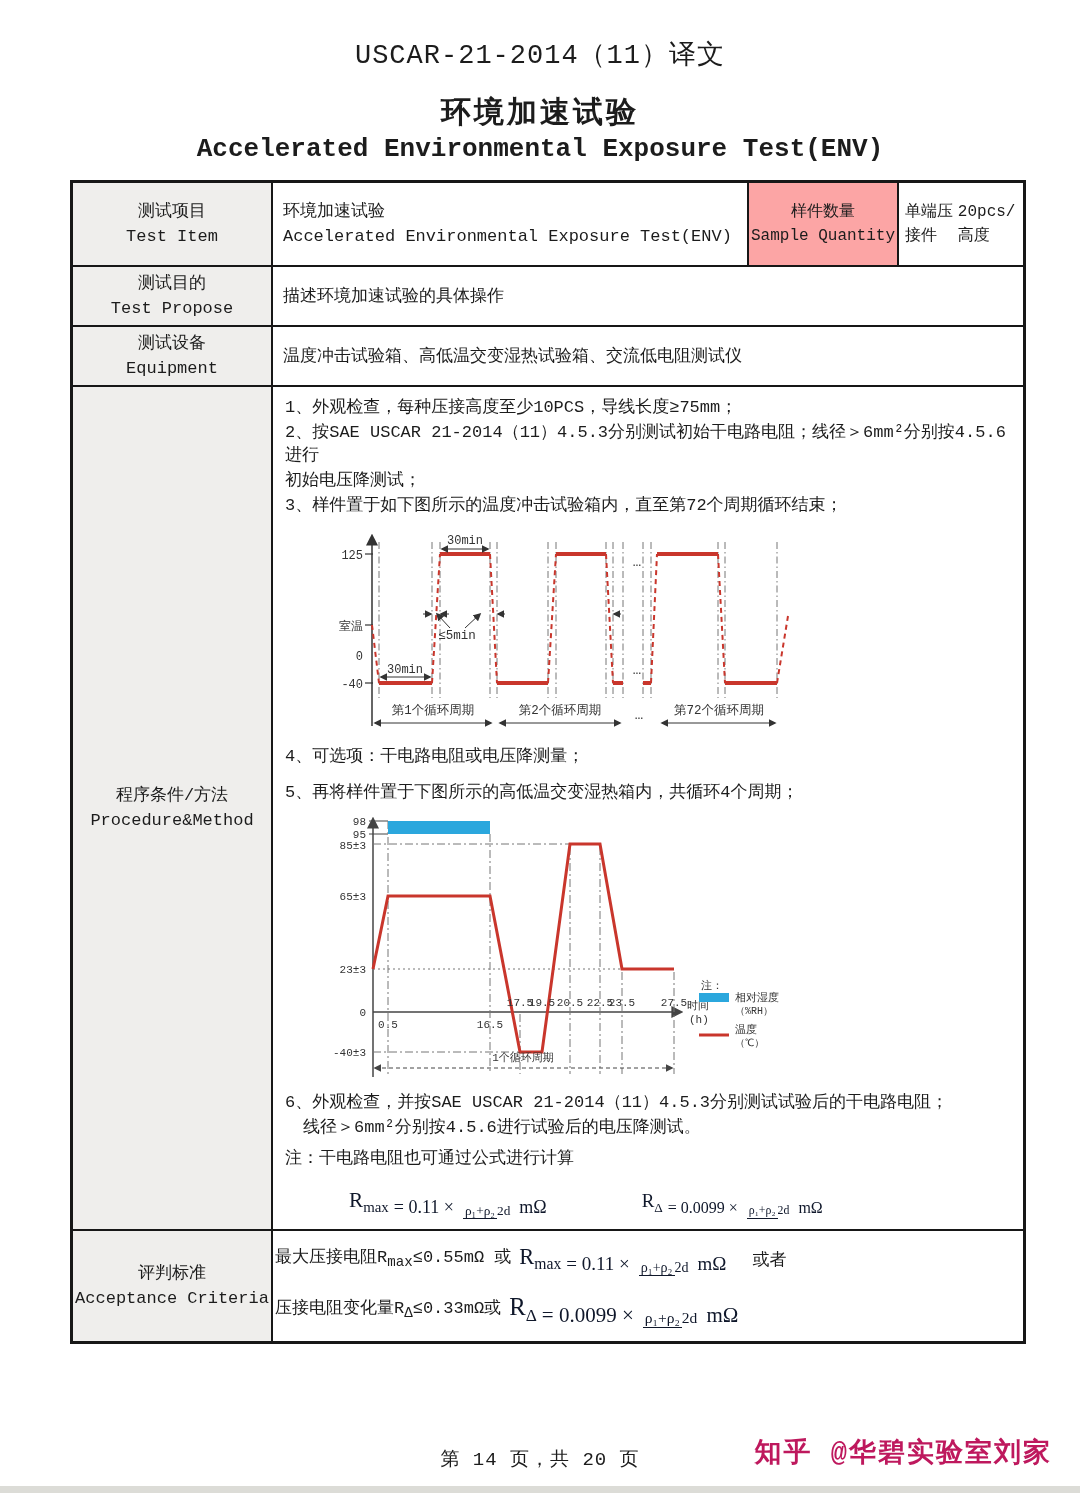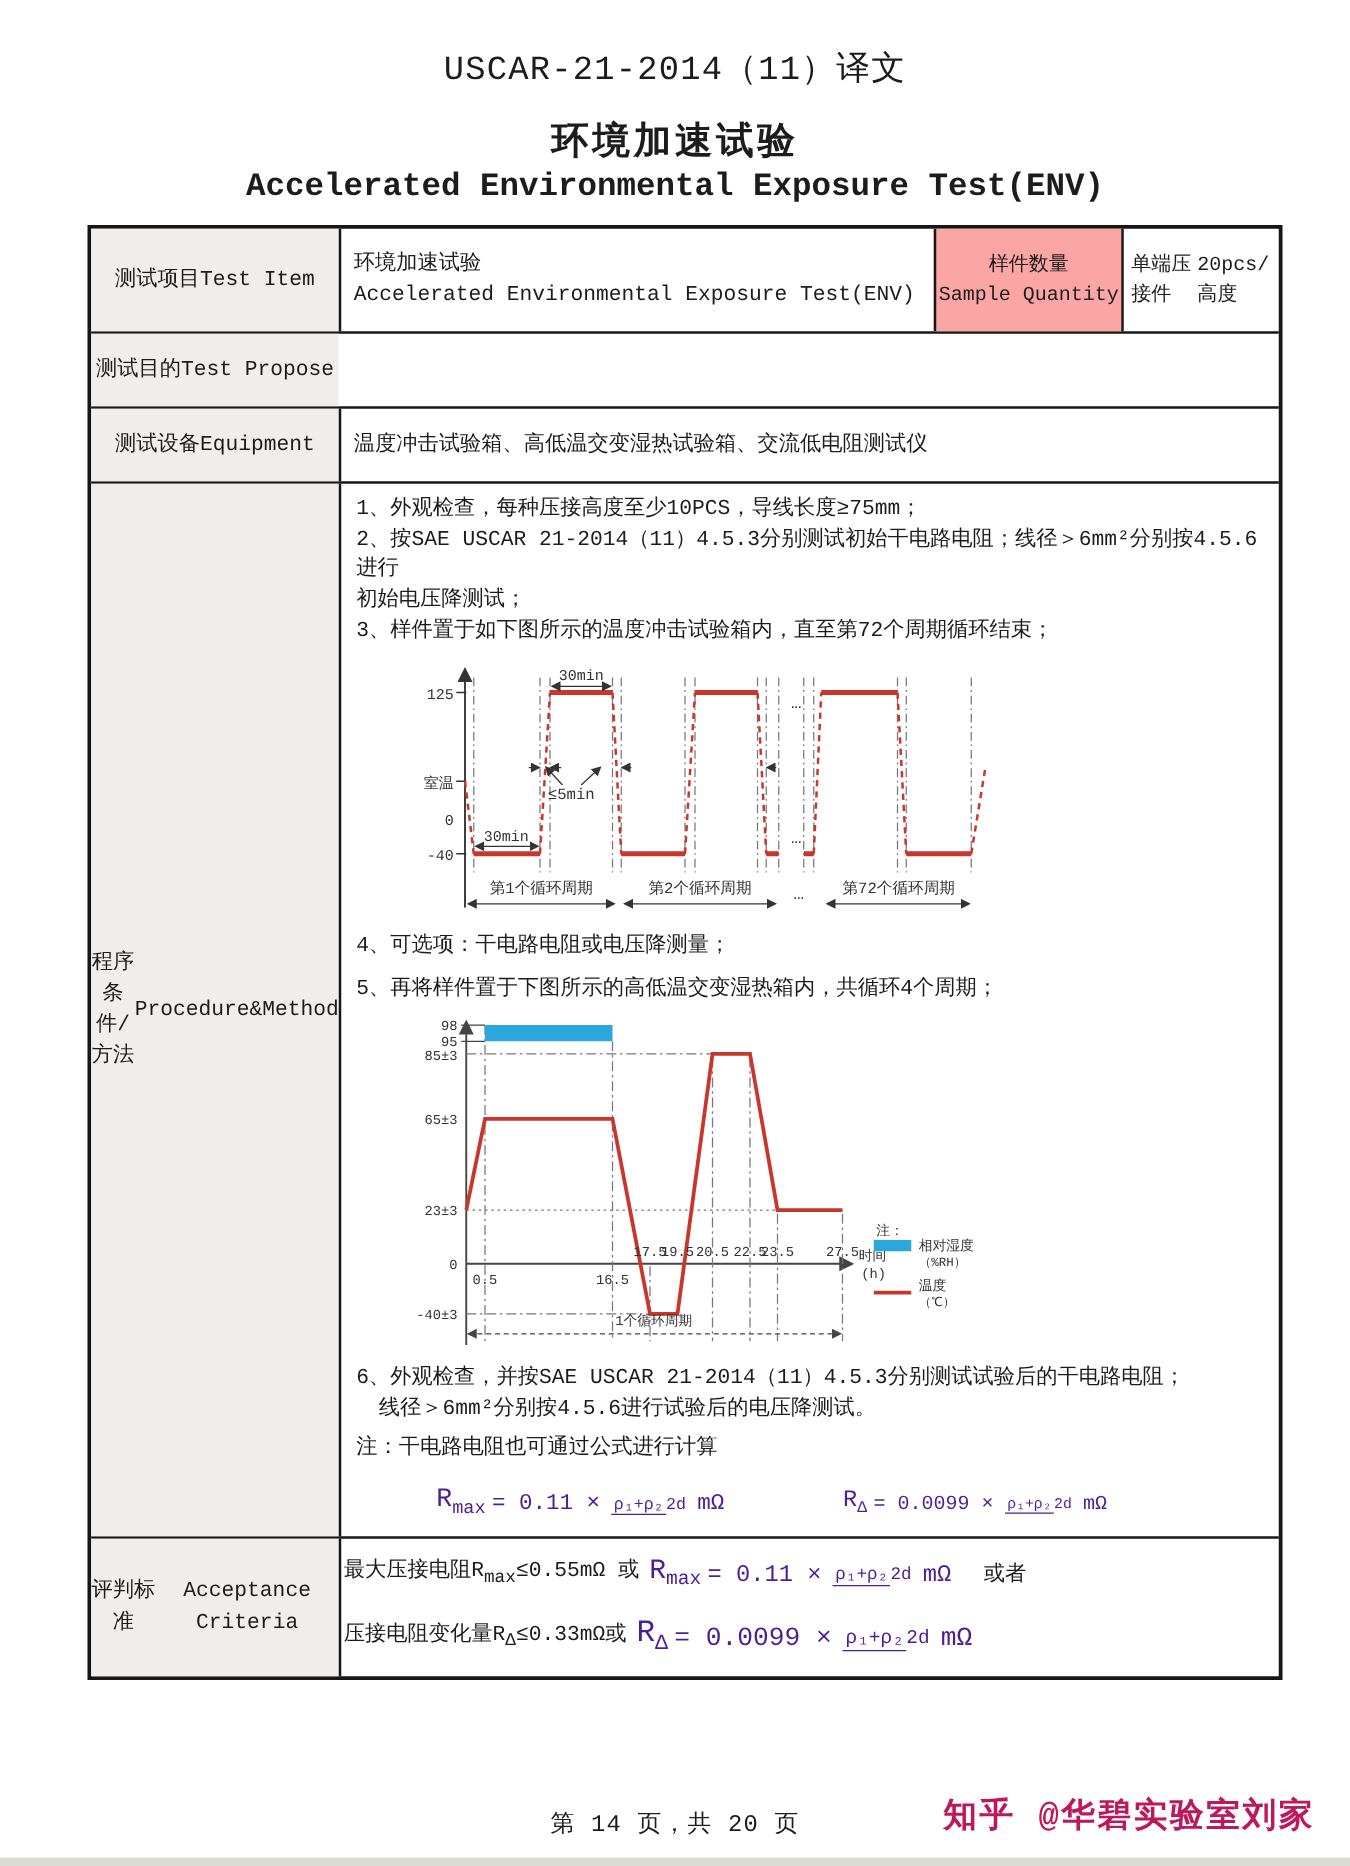--- a/index.html
+++ b/index.html
@@ -12,41 +12,41 @@
     font-size:27px;letter-spacing:1px;font-weight:400;}
   .title-zh{position:absolute;top:92px;left:0;width:100%;text-align:center;
     font-size:30px;font-weight:700;letter-spacing:3px;}
   .title-en{position:absolute;top:134px;left:0;width:100%;text-align:center;
     font-size:26px;font-weight:700;}
   .tbl{position:absolute;left:70px;top:180px;width:950px;border:3px solid #171717;}
   .row{display:flex;}
   .row + .row{border-top:2px solid #171717;}
   .row > * + *{border-left:2px solid #171717;}
   .cell-label{width:198px;flex:0 0 198px;background:#efeeec;display:flex;
-    flex-direction:row;justify-content:center;align-items:center;
+    flex-direction:column;justify-content:center;align-items:center;
     font-size:17px;line-height:25px;text-align:center;}
   .cell{flex:1;display:flex;flex-direction:column;justify-content:center;
     padding:4px 10px;font-size:17px;line-height:25px;}
   .r1{height:82px;} .r2{height:64px;} .r3{height:58px;} .r4{height:58px;}
   .r5{height:842px;} .r6{height:110px;}
   .qty-head{width:148px;flex:0 0 148px;background:#fca5a5;display:flex;flex-direction:column;
     justify-content:center;align-items:center;font-size:16px;line-height:24px;text-align:center;}
   .qty-val{width:112px;flex:0 0 112px;display:flex;flex-direction:row;justify-content:center;
     align-items:center;padding:0 6px;font-size:16px;line-height:24px;}
   .std-italic{font-style:italic;font-family:"Liberation Serif","DejaVu Serif",serif;font-size:17.5px;}
   .proc{justify-content:flex-start;padding:8px 12px 4px 12px;font-size:17px;line-height:23px;}
   .step{margin:1px 0;}
   .indent{padding-left:18px;}
   .chart-wrap1{margin:8px 0 6px 22px;}
   .chart-wrap2{margin:4px 0 2px 48px;}
   .gap{height:18px;}
   .gap-s{height:10px;}
   .formula-row{display:flex;gap:95px;margin:18px 0 6px 64px;align-items:center;}
-  .formula{display:inline-flex;align-items:center;
-    font-family:Liberation Mono, monospace;color:#4c1d95;}
+  .formula{display:inline-flex;align-items:flex-end;
+    font-family:Liberation Serif, serif;color:#0f172a;}
   .formula .fsym{font-size:1.18em;}
   .formula sub{font-size:0.7em;}
   .formula .feq{margin:0 5px;}
   .frac{display:inline-flex;flex-direction:row;text-align:center;
     font-size:0.74em;line-height:1.15;margin:0 4px;vertical-align:middle;}
   .frac .num{border-bottom:1.5px solid currentColor;padding:0 2px;}
   .funit{margin-left:5px;}
   .f1{font-size:18px;} .f2{font-size:16px;}
   .accept{justify-content:space-around;padding:4px 2px;}
   .accept-line{display:flex;align-items:center;font-size:17px;}
@@ -87,20 +87,23 @@
       <span>20pcs/高度</span>
     </div>
   </div>
 
 
   <div class="row r3">
     <div class="cell-label">
       <span>测试目的</span>
       <span>Test Propose</span>
     </div>
+    <div class="cell">
+      <span>描述环境加速试验的具体操作</span>
+    </div>
   </div>
 
   <div class="row r4">
     <div class="cell-label">
       <span>测试设备</span>
       <span>Equipment</span>
     </div>
     <div class="cell">
       <span>温度冲击试验箱、高低温交变湿热试验箱、交流低电阻测试仪</span>
     </div>

